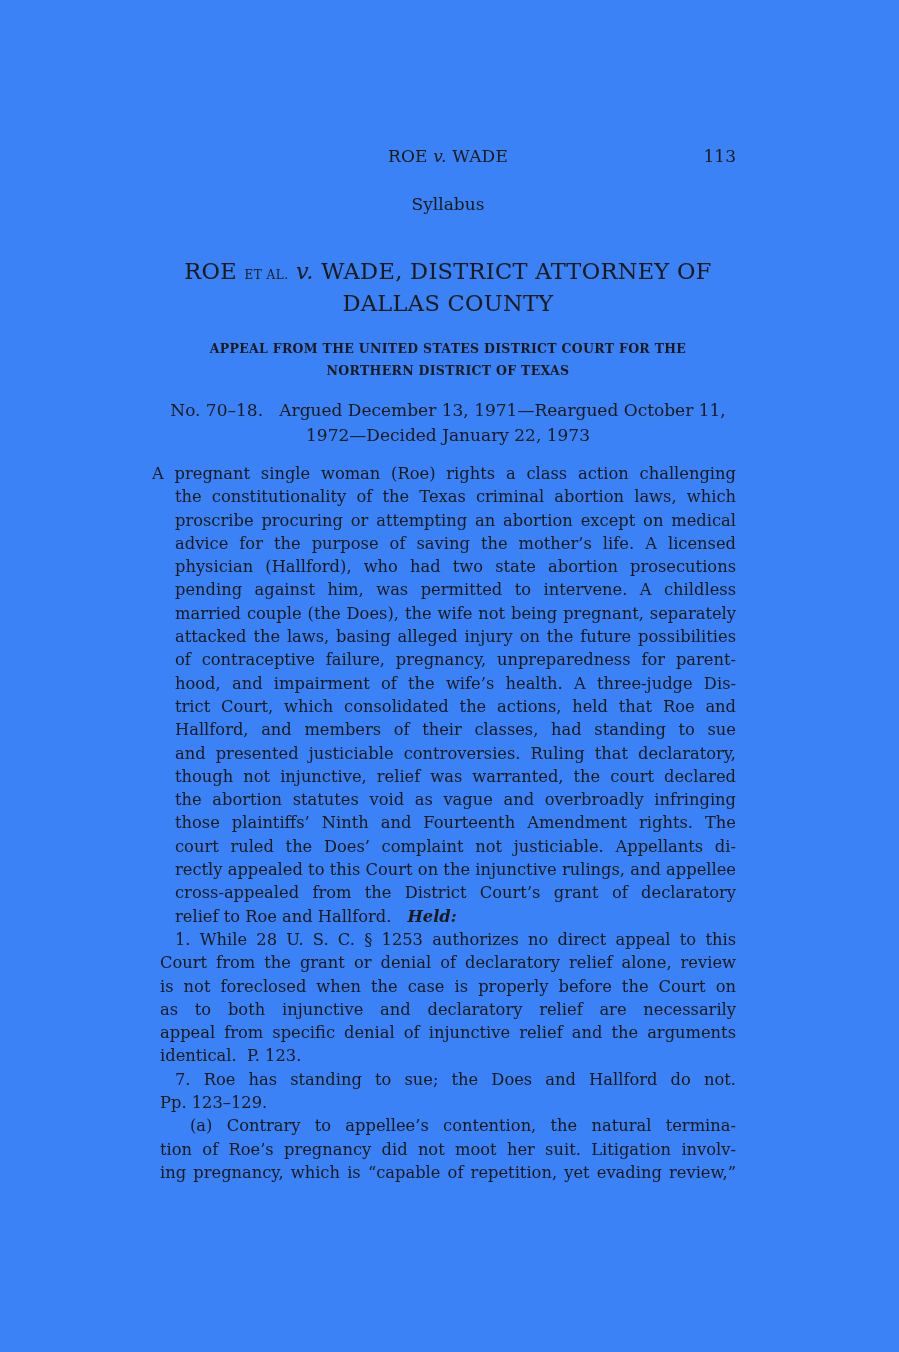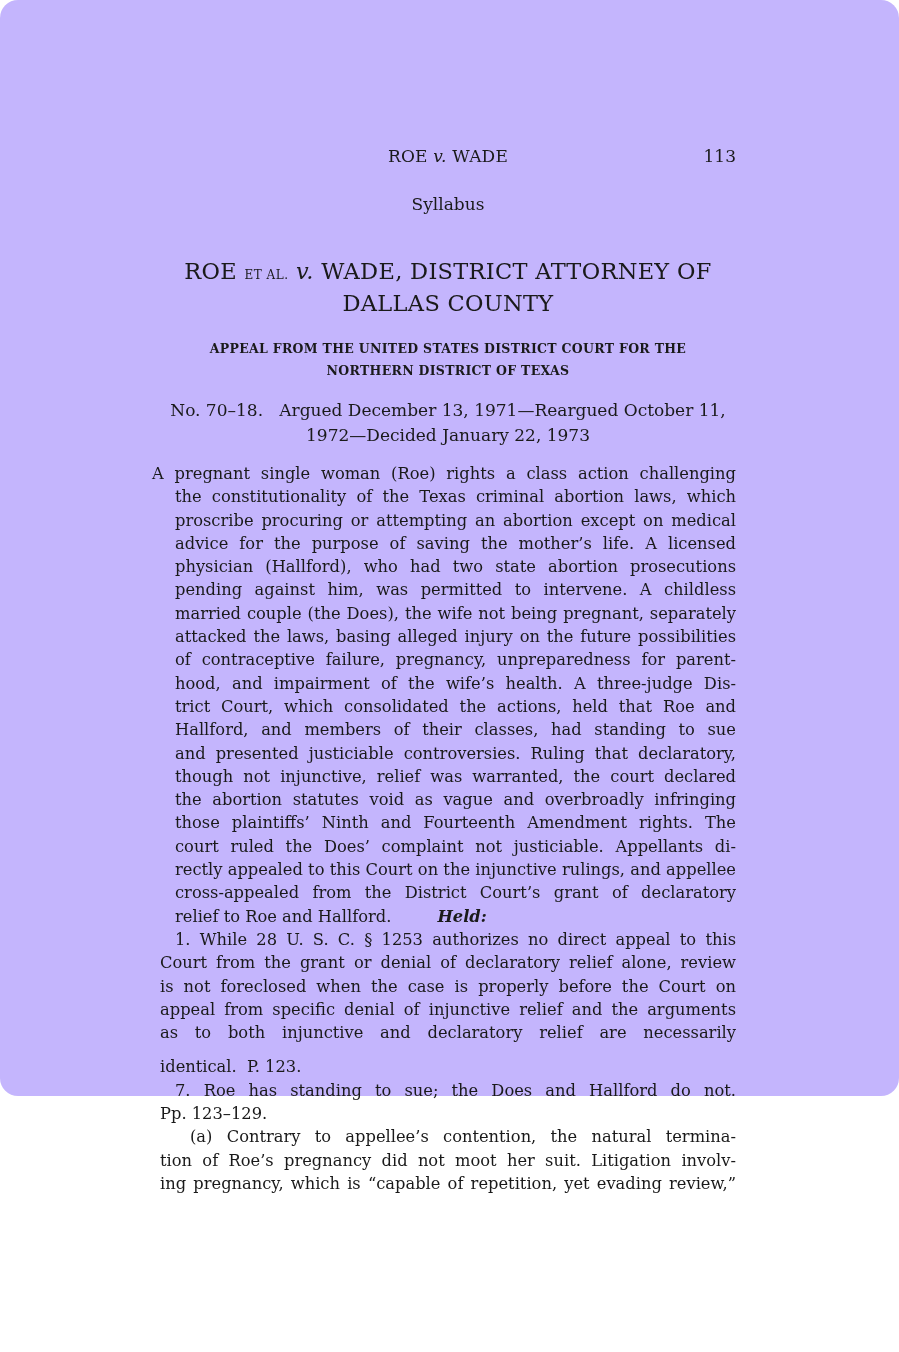--- a/index.html
+++ b/index.html
@@ -12,23 +12,22 @@
       height: 1352px;
       position: relative;
       overflow: hidden;
       font-family: "DejaVu Serif", "Liberation Serif", serif;
       color: #1a1a1a;
     }
     .page {
       position: absolute;
       left: 0; top: 0;
       width: 899px;
-      height: 1096px;
-      background: #c4b5fd;
-      border-radius: 18px;
+      height: 1352px;
+      background: #3b82f6;
     }
     .running-head {
       position: absolute;
       top: 146px;
       left: 160px;
       width: 576px;
       height: 24px;
       font-size: 17px;
     }
     .running-title {
@@ -110,21 +109,20 @@
     .hang { padding-left: 15px; }
     .first-hang { padding-left: 0; margin-left: -8px; }
     .flex-line {
       display: flex;
       justify-content: space-between;
       white-space: nowrap;
       height: 23.3px;
     }
     .flex-line.left {
       justify-content: flex-start;
-      gap: 30px;
     }
     em { font-style: italic; }
   </style>
 </head>
 <body>
 
 <div class="page">
 
   <div class="running-head">
     <div class="running-title">
@@ -174,23 +172,23 @@
     <div class="line hang">rectly appealed to this Court on the injunctive rulings, and appellee</div>
     <div class="line hang">cross-appealed from the District Court’s grant of declaratory</div>
     <div class="flex-line left hang">
       <span>relief to Roe and Hallford.</span>
       <em style="font-weight:bold; margin-left:16px;">Held:</em>
     </div>
 
     <div class="line indent1">1. While 28 U. S. C. § 1253 authorizes no direct appeal to this</div>
     <div class="line">Court from the grant or denial of declaratory relief alone, review</div>
     <div class="line">is not foreclosed when the case is properly before the Court on</div>
+    <div class="line">as to both injunctive and declaratory relief are necessarily</div>
     <div class="line">appeal from specific denial of injunctive relief and the arguments</div>
-    <div class="line">as to both injunctive and declaratory relief are necessarily</div>
-    <div class="line last" style="white-space: pre; margin-top: 11px;">identical.  P. 123.</div>
+    <div class="line last" style="white-space: pre;">identical.  P. 123.</div>
 
     <div class="line indent2">7. Roe has standing to sue; the Does and Hallford do not.</div>
     <div class="line last">Pp. 123–129.</div>
 
     <div class="line indent3">(a) Contrary to appellee’s contention, the natural termina-</div>
     <div class="line">tion of Roe’s pregnancy did not moot her suit.  Litigation involv-</div>
     <div class="line">ing pregnancy, which is “capable of repetition, yet evading review,”</div>
   </div>
 
 </div>

